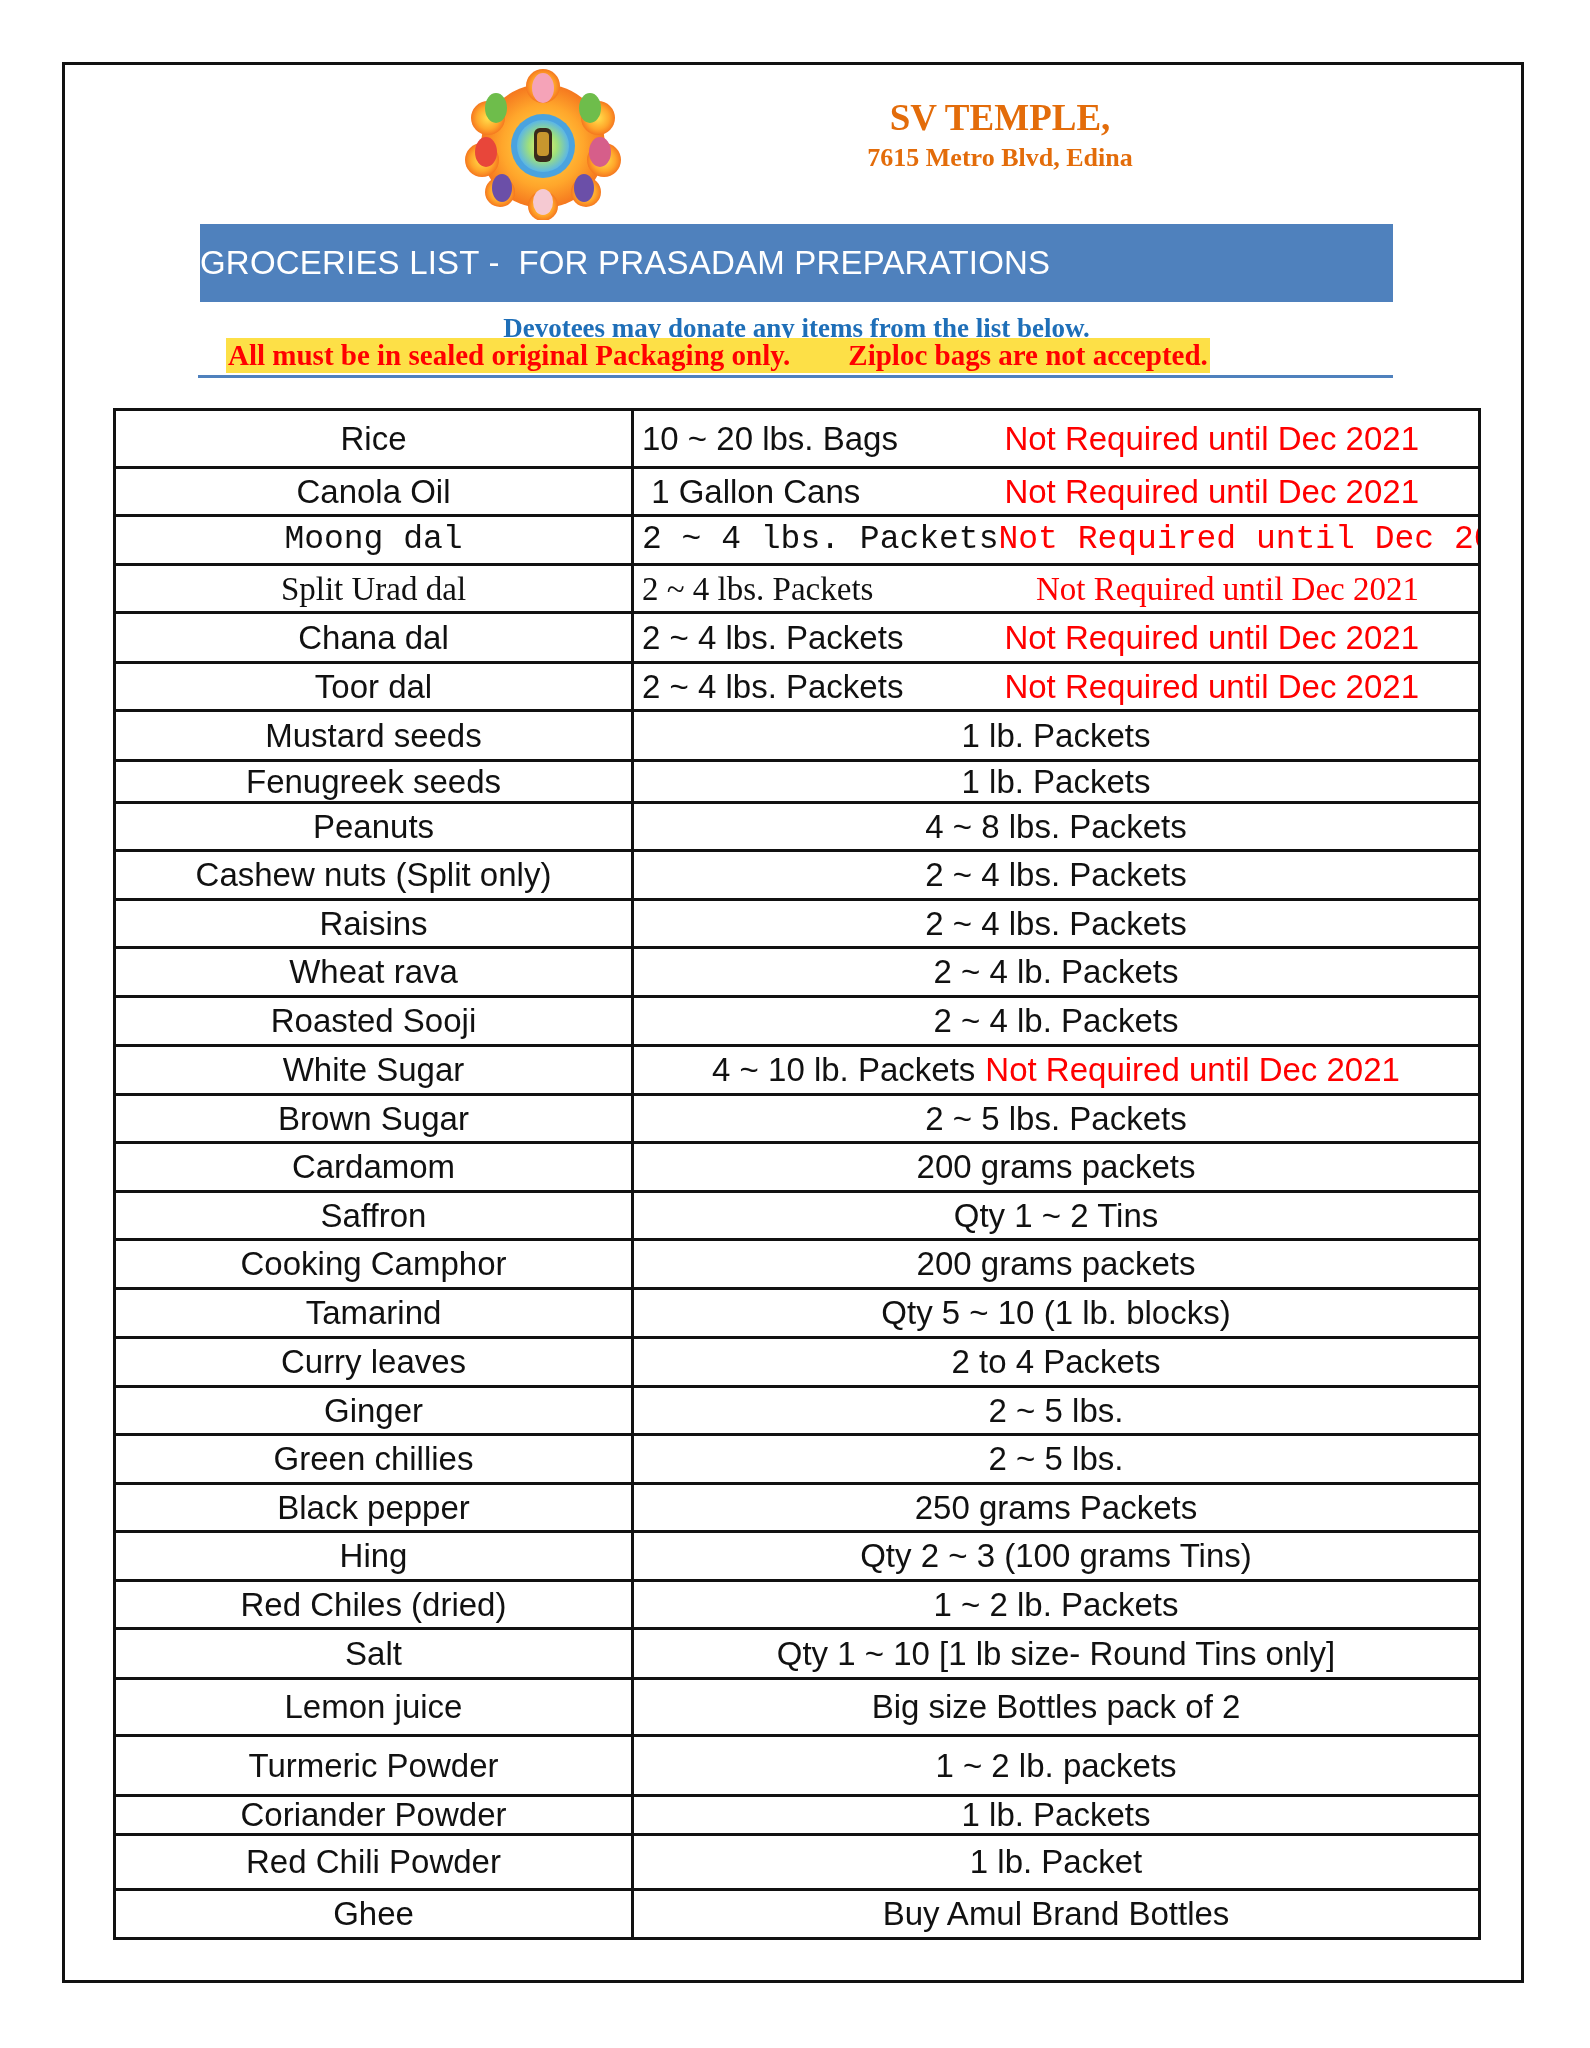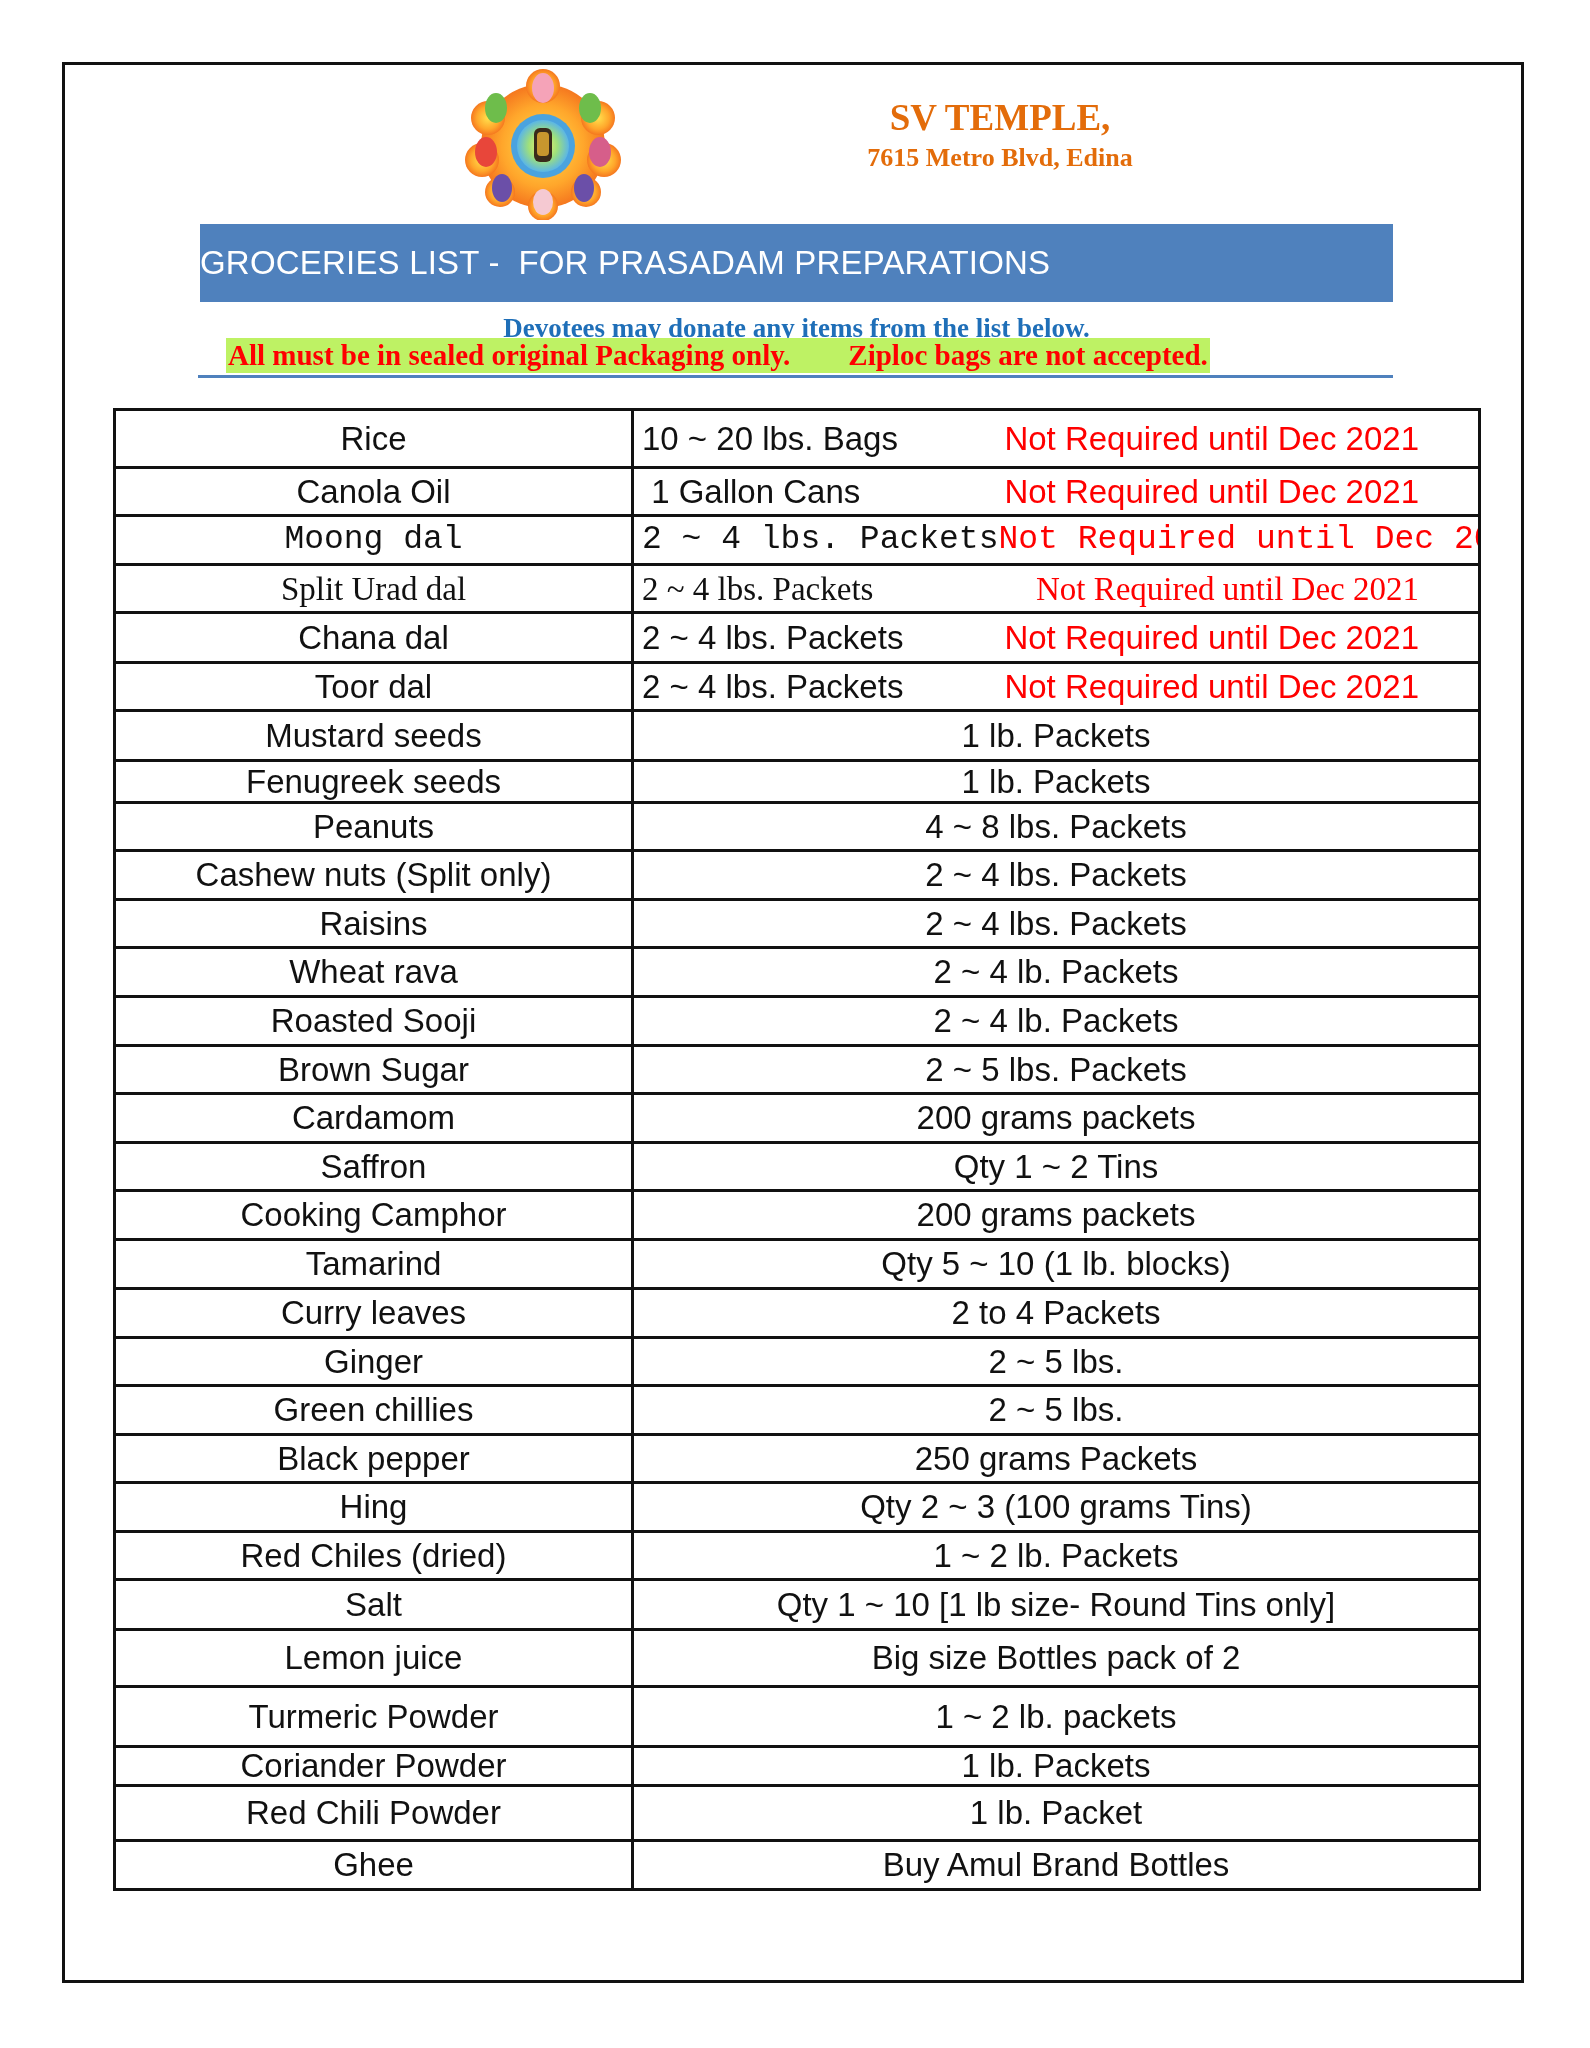--- a/index.html
+++ b/index.html
@@ -29,21 +29,21 @@
     font-family: "Liberation Sans", sans-serif; color: #ffffff; font-size: 33px;
     letter-spacing: 0.2px; white-space: pre;
   }
   .donate-line {
     position: absolute; left: 200px; top: 310px; width: 1193px; text-align: center;
     font-family: "Liberation Serif", serif; font-weight: bold; color: #1F6FB8;
     font-size: 27px; line-height: 36px; white-space: nowrap;
   }
   .warning-line {
     position: absolute; left: 226px; top: 338px; height: 35px;
-    background: #bef264; color: #FF0000;
+    background: #fde047; color: #FF0000;
     font-family: "Liberation Serif", serif; font-weight: bold;
     font-size: 29px; line-height: 35px; white-space: pre; padding: 0 2px;
   }
   .warning-line .gap { display: inline-block; width: 58px; }
   .header-rule {
     position: absolute; left: 198px; top: 375px; width: 1195px; height: 3px;
     background: #4F81BD;
   }
   table.grocery {
     position: absolute; left: 113px; top: 408px; width: 1365px;
@@ -168,20 +168,24 @@
         <td><span>2 ~ 4 lbs. Packets</span></td>
       </tr>
       <tr style="height: 49px;">
         <td>Wheat rava</td>
         <td><span>2 ~ 4 lb. Packets</span></td>
       </tr>
       <tr style="height: 49px;">
         <td>Roasted Sooji</td>
         <td><span>2 ~ 4 lb. Packets</span></td>
       </tr>
+      <tr style="height: 49px;">
+        <td>White Sugar</td>
+        <td><div class="qty-split" style="justify-content: center; padding: 0px; gap: 10px;"><span>4 ~ 10 lb. Packets</span><span class="note-red">Not Required until Dec 2021</span></div></td>
+      </tr>
       <tr style="height: 48px;">
         <td>Brown Sugar</td>
         <td><span>2 ~ 5 lbs. Packets</span></td>
       </tr>
       <tr style="height: 49px;">
         <td>Cardamom</td>
         <td><span>200 grams packets</span></td>
       </tr>
       <tr style="height: 48px;">
         <td>Saffron</td>

